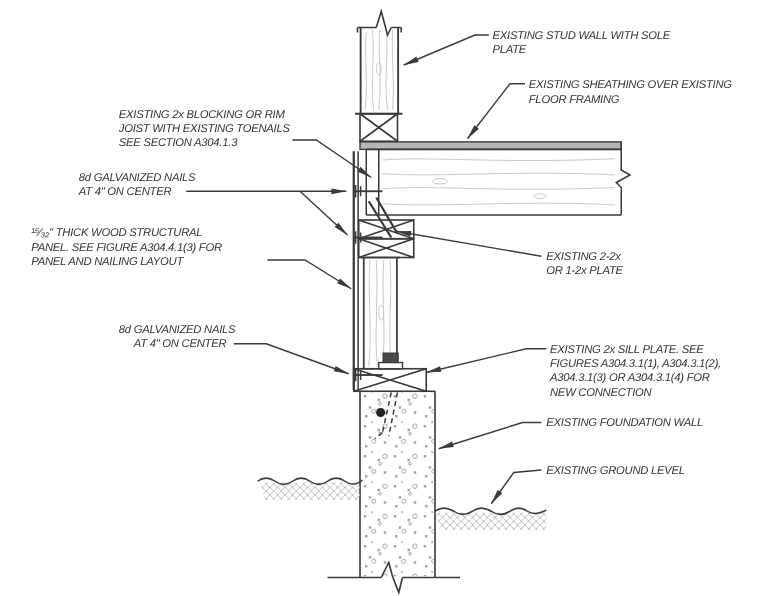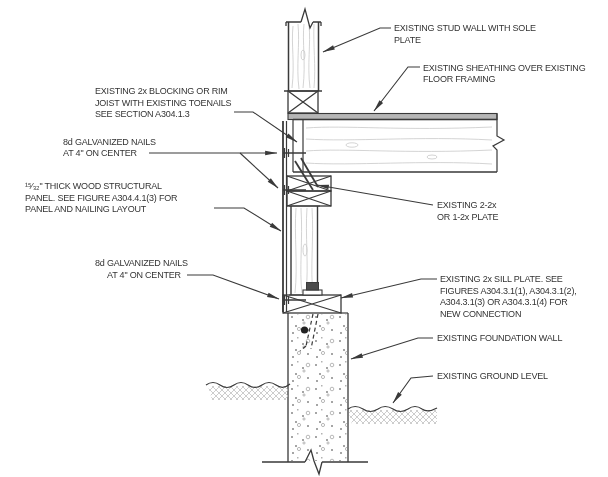--- a/index.html
+++ b/index.html
@@ -1,16 +1,16 @@
 <!DOCTYPE html>
 <html><head>
 <meta charset="utf-8">
 <style>
   html,body{margin:0;padding:0;background:#ffffff;}
-  .page{position:relative;width:608px;height:477px;background:#ffffff;overflow:hidden;}
+  .page{position:relative;width:608px;height:477px;background:#ffffff;overflow:hidden;font-style:italic;}
   svg{display:block;}
   text{font-family:"Liberation Sans","DejaVu Sans",sans-serif;font-size:9px;letter-spacing:-0.2px;fill:#333333;}
 </style>
 </head>
 <body>
 
 <div class="page">
 <svg width="608" height="477" viewBox="0 0 608 477">
   <defs>
     <marker id="arw" markerUnits="userSpaceOnUse" markerWidth="13" markerHeight="7" refX="12.3" refY="3.5" orient="auto">

